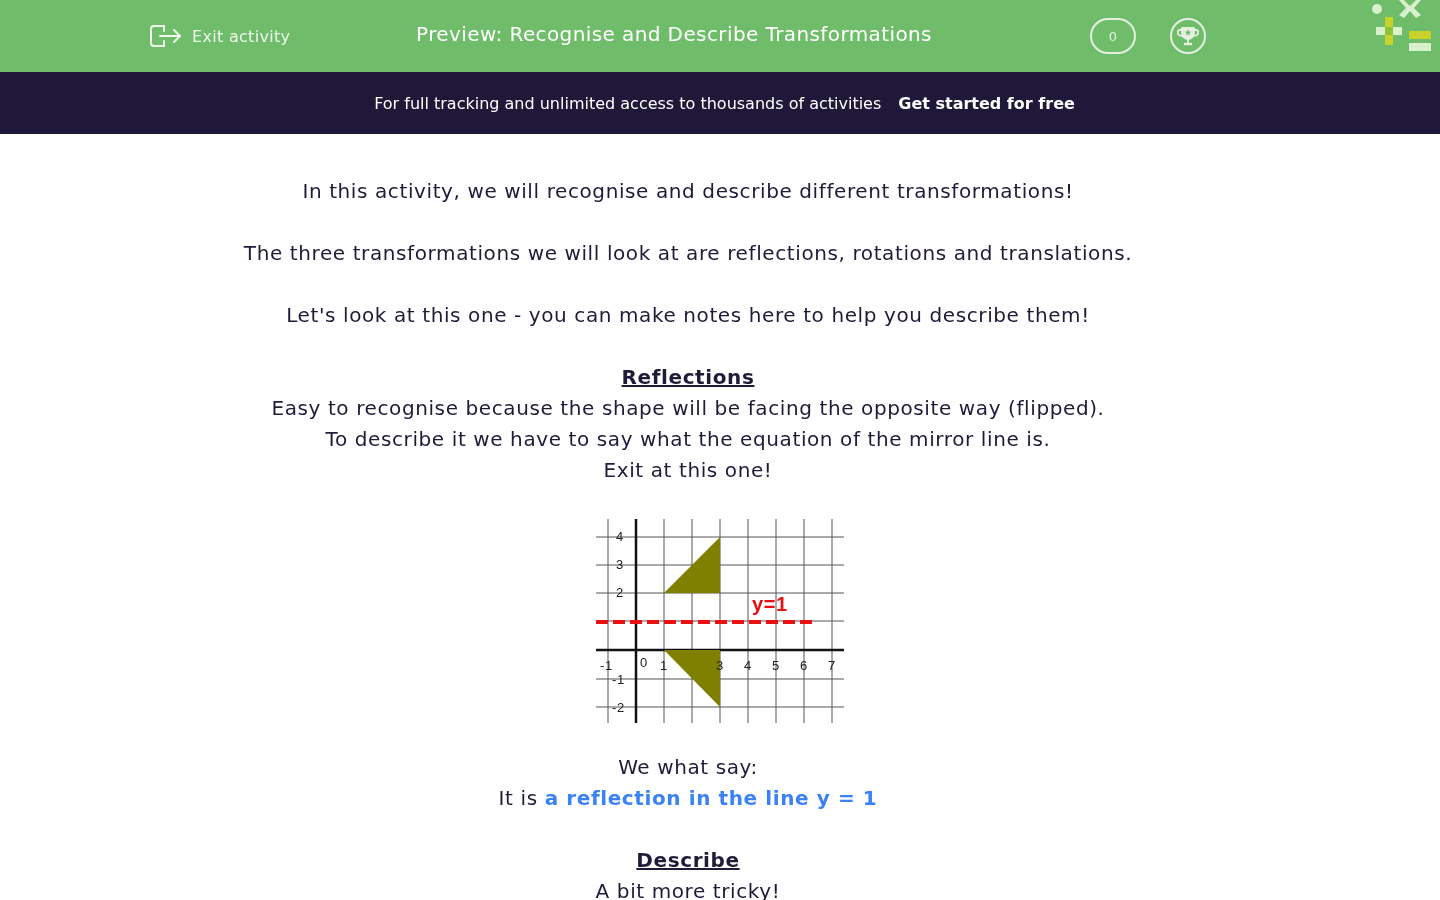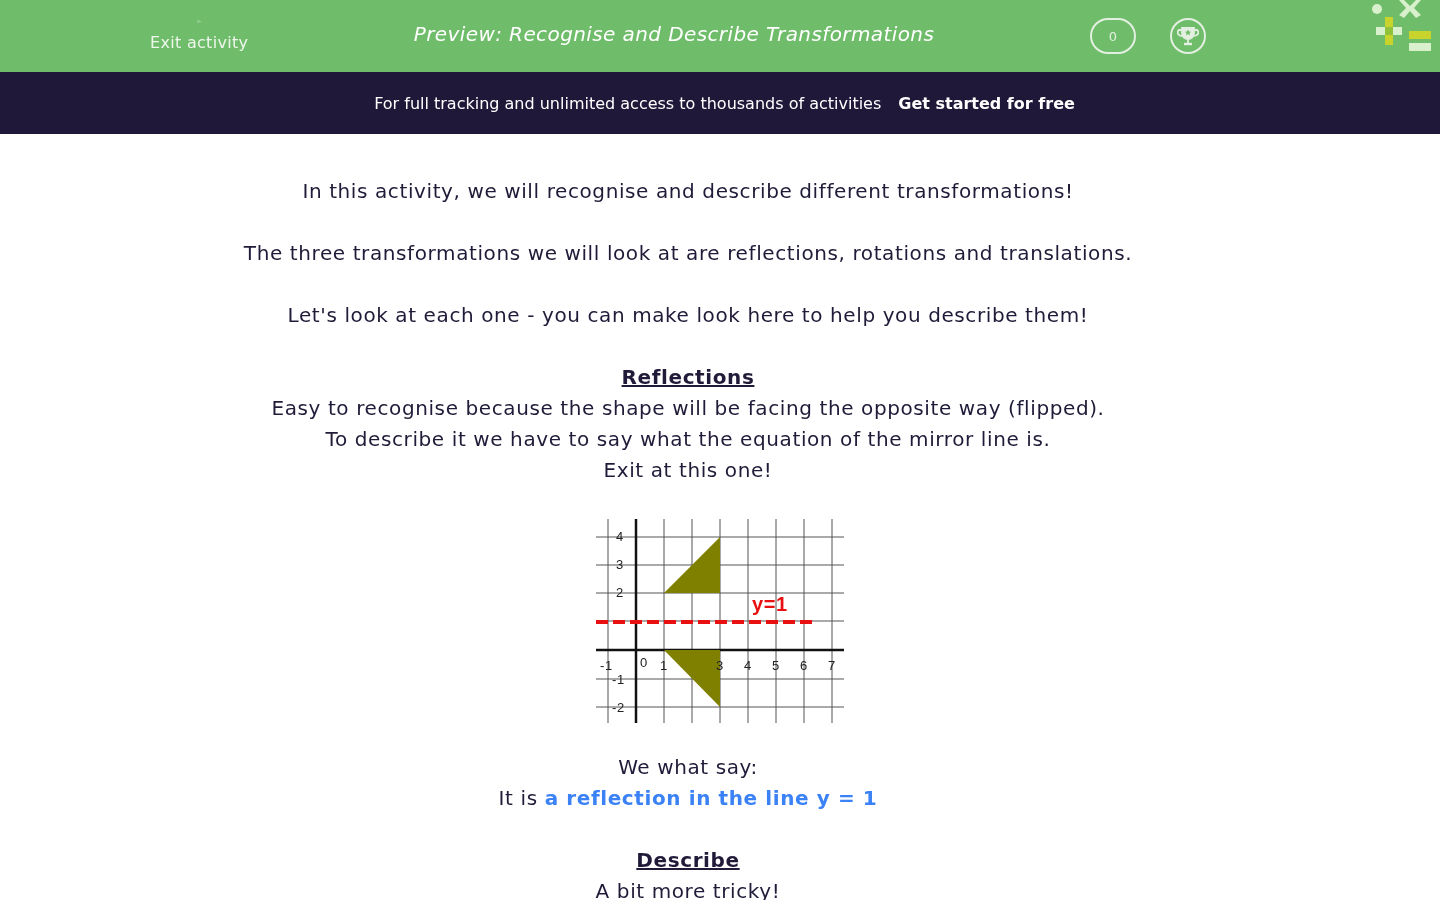--- a/index.html
+++ b/index.html
@@ -1,23 +1,23 @@
 <!DOCTYPE html>
 <html><head>
 <meta charset="utf-8">
 <style>
   * { box-sizing: border-box; margin: 0; padding: 0; }
   html, body { width: 1440px; height: 900px; overflow: hidden; background: #ffffff; }
   body { font-family: "DejaVu Sans", sans-serif; color: #211a38; position: relative; }
 
   .topbar { position: absolute; left: 0; top: 0; width: 1440px; height: 72px; background: #6fbd6a; }
-  .exit { position: absolute; left: 150px; top: 20px; height: 32px; display: flex; align-items: center; gap: 10px; color: #eef7ec; cursor: pointer; flex-direction: column; }
+  .exit { position: absolute; left: 150px; top: 20px; height: 32px; display: flex; align-items: center; gap: 10px; color: #eef7ec; cursor: pointer; }
   .exit-label { font-size: 16px; letter-spacing: 0.3px; }
   .title { position: absolute; left: 0; right: 0; top: 22px; text-align: center; color: #ffffff; font-size: 20px; letter-spacing: 0.4px; padding-left: 4px; }
-  .title span { display: inline-block; transform: translateX(-48px); font-style: italic; }
+  .title span { display: inline-block; transform: translateX(-48px); }
   .score { position: absolute; left: 1090px; top: 18px; width: 46px; height: 36px; border: 2px solid #e3efe0; border-radius: 18px; color: #e3efe0; font-size: 13px; display: flex; align-items: center; justify-content: center; }
   .trophy { position: absolute; left: 1170px; top: 18px; width: 36px; height: 36px; border: 2px solid #e3efe0; border-radius: 50%; display: flex; align-items: center; justify-content: center; }
   .logo { position: absolute; left: 1366px; top: 0; width: 74px; height: 60px; }
 
   .banner { position: absolute; left: 0; top: 72px; width: 1440px; height: 62px; background: #201838; color: #ffffff; font-size: 16px; display: flex; align-items: center; justify-content: center; padding-left: 9px; }
   .banner b { font-weight: bold; margin-left: 17px; }
 
   .content { position: absolute; left: 0; top: 134px; width: 1440px; text-align: center; font-size: 20px; letter-spacing: 0.6px; }
   .line { position: absolute; left: 0; width: 1376px; text-align: center; white-space: nowrap; }
   .heading { font-weight: bold; text-decoration: underline; }
@@ -62,21 +62,21 @@
 </div>
 
 <div class="banner">
   <span>For full tracking and unlimited access to thousands of activities</span>
   <b>Get started for free</b>
 </div>
 
 <div class="content">
   <div class="line" style="top:45px">In this activity, we will recognise and describe different transformations!</div>
   <div class="line" style="top:107px">The three transformations we will look at are reflections, rotations and translations.</div>
-  <div class="line" style="top:169px">Let's look at each one - you can make look here to help you describe them!</div>
+  <div class="line" style="top:169px">Let's look at this one - you can make notes here to help you describe them!</div>
   <div class="line heading" style="top:231px">Reflections</div>
   <div class="line" style="top:262px">Easy to recognise because the shape will be facing the opposite way (flipped).</div>
   <div class="line" style="top:293px">To describe it we have to say what the equation of the mirror line is.</div>
   <div class="line" style="top:324px">Exit at this one!</div>
 
   <svg class="graph" viewBox="0 0 248 204">
     <rect width="248" height="204" fill="#ffffff"></rect>
     <g stroke="#555" stroke-width="1">
       <line x1="12" y1="0" x2="12" y2="204"></line>
         <line x1="68" y1="0" x2="68" y2="204"></line>

